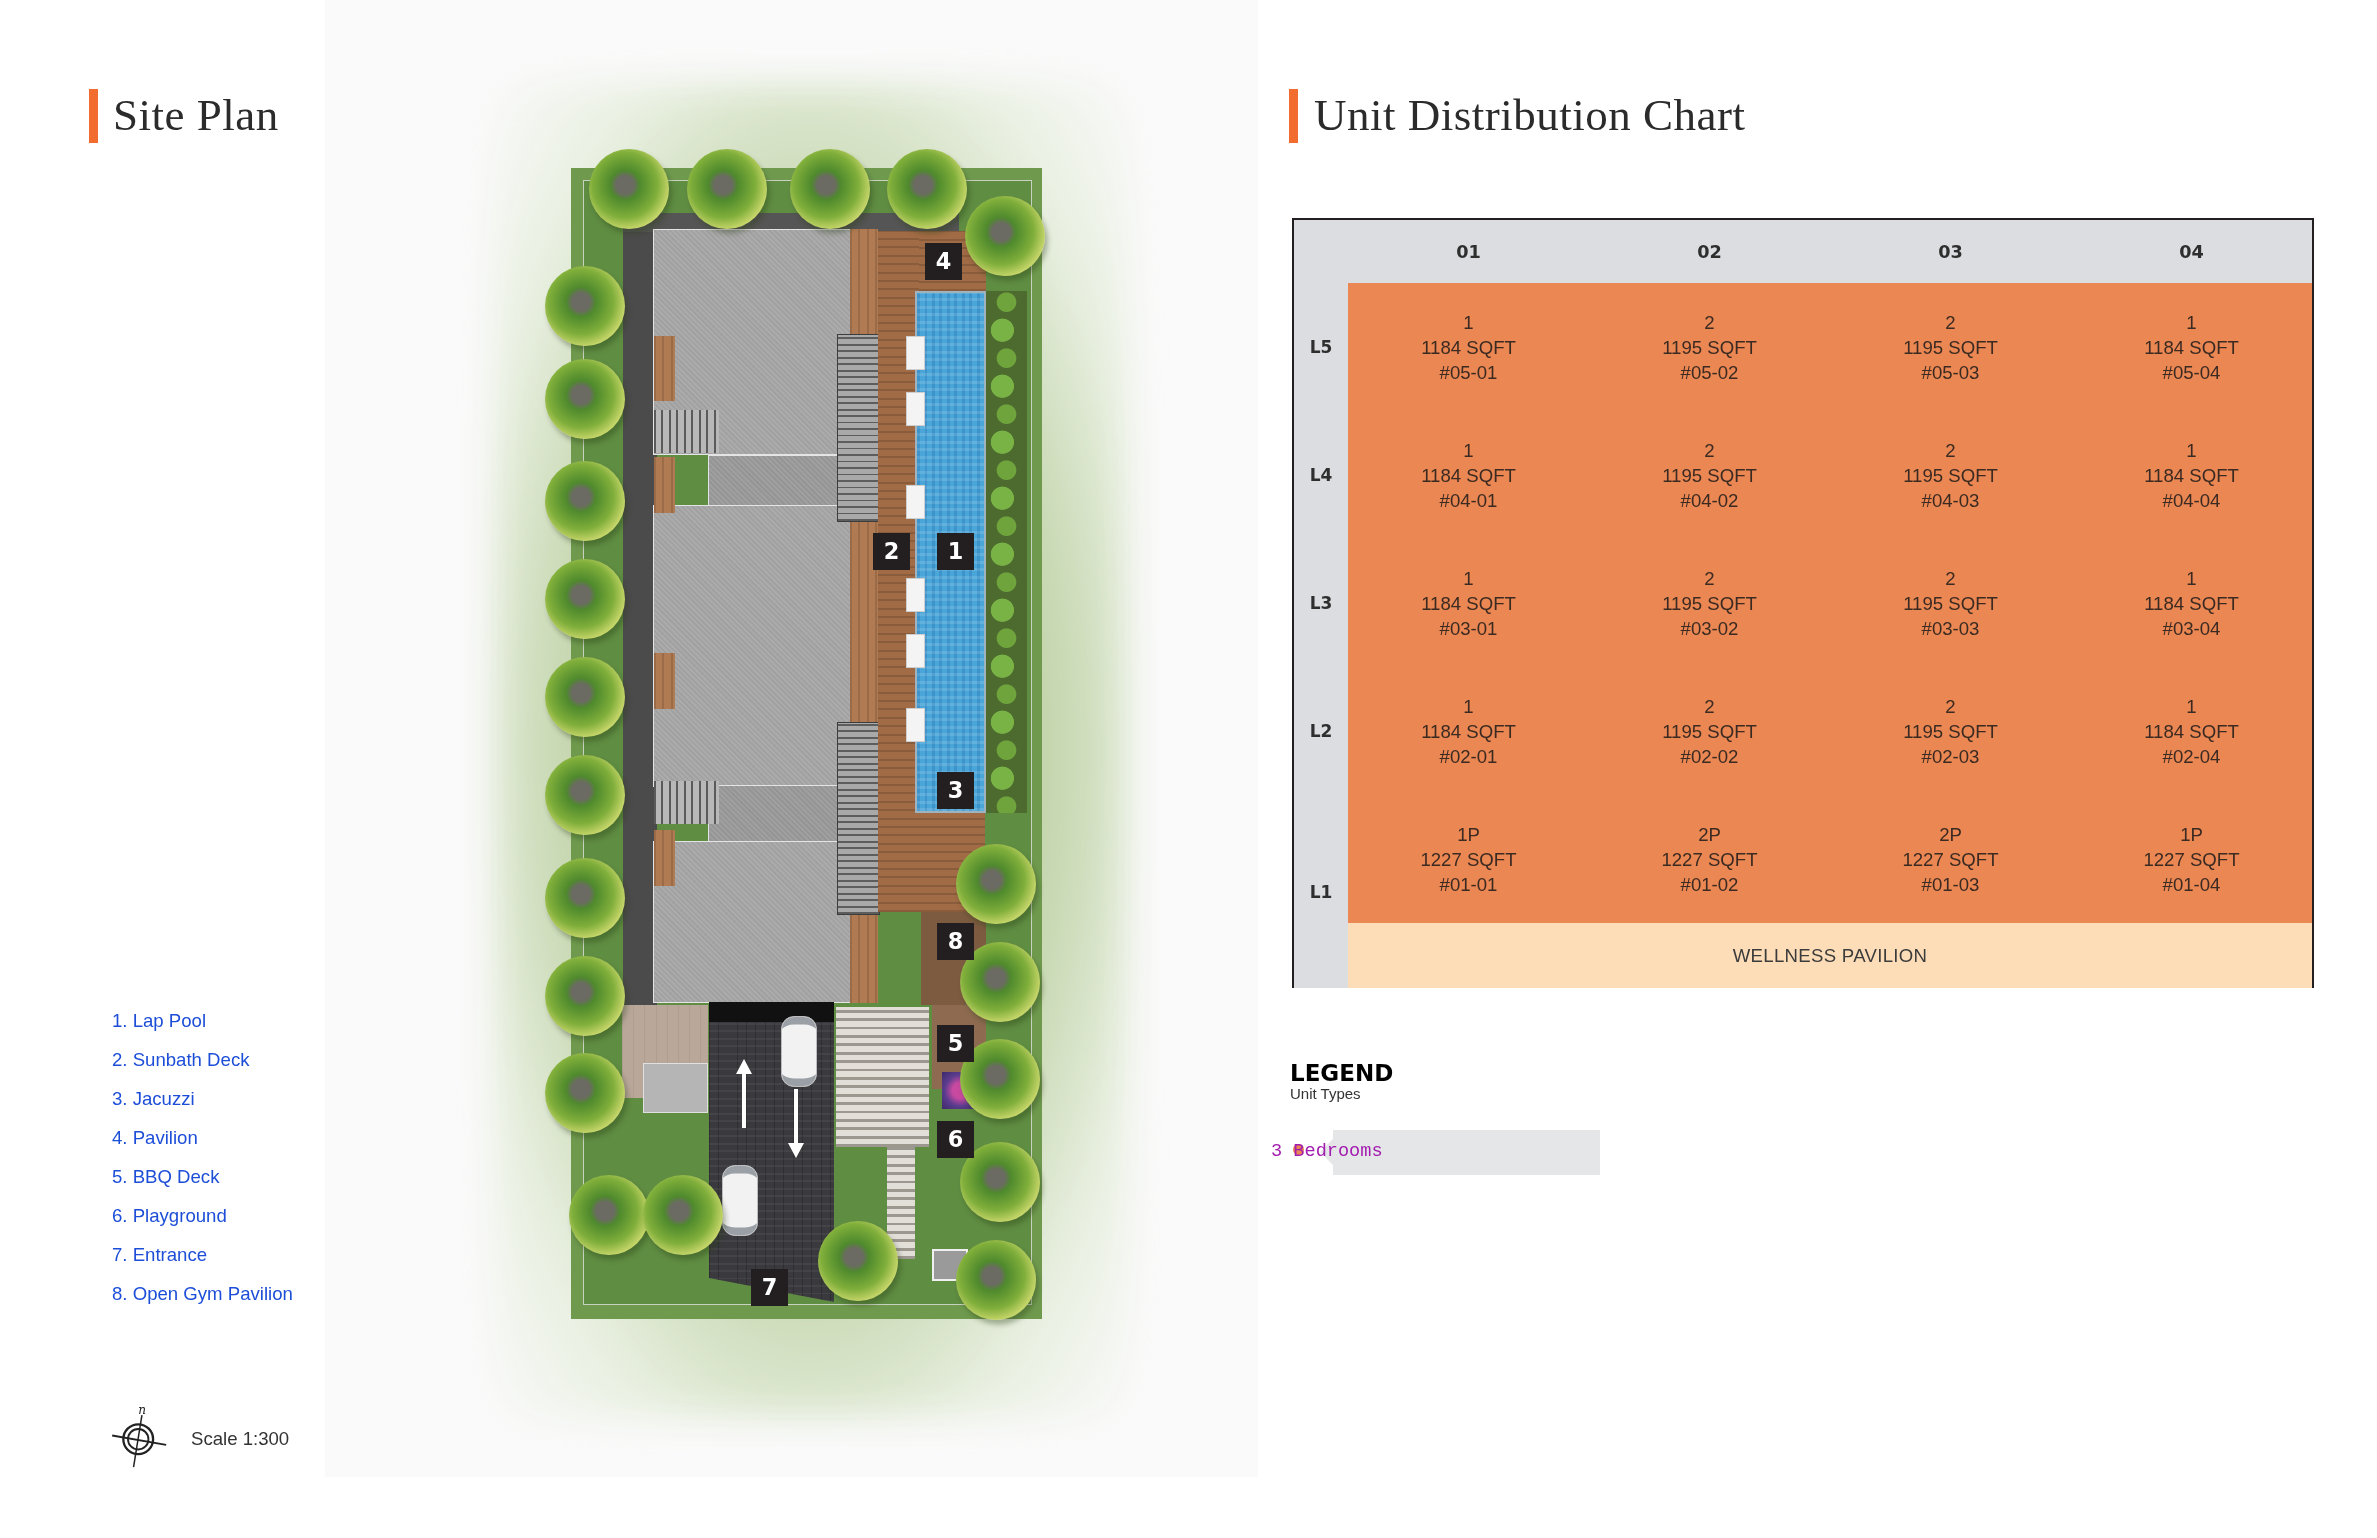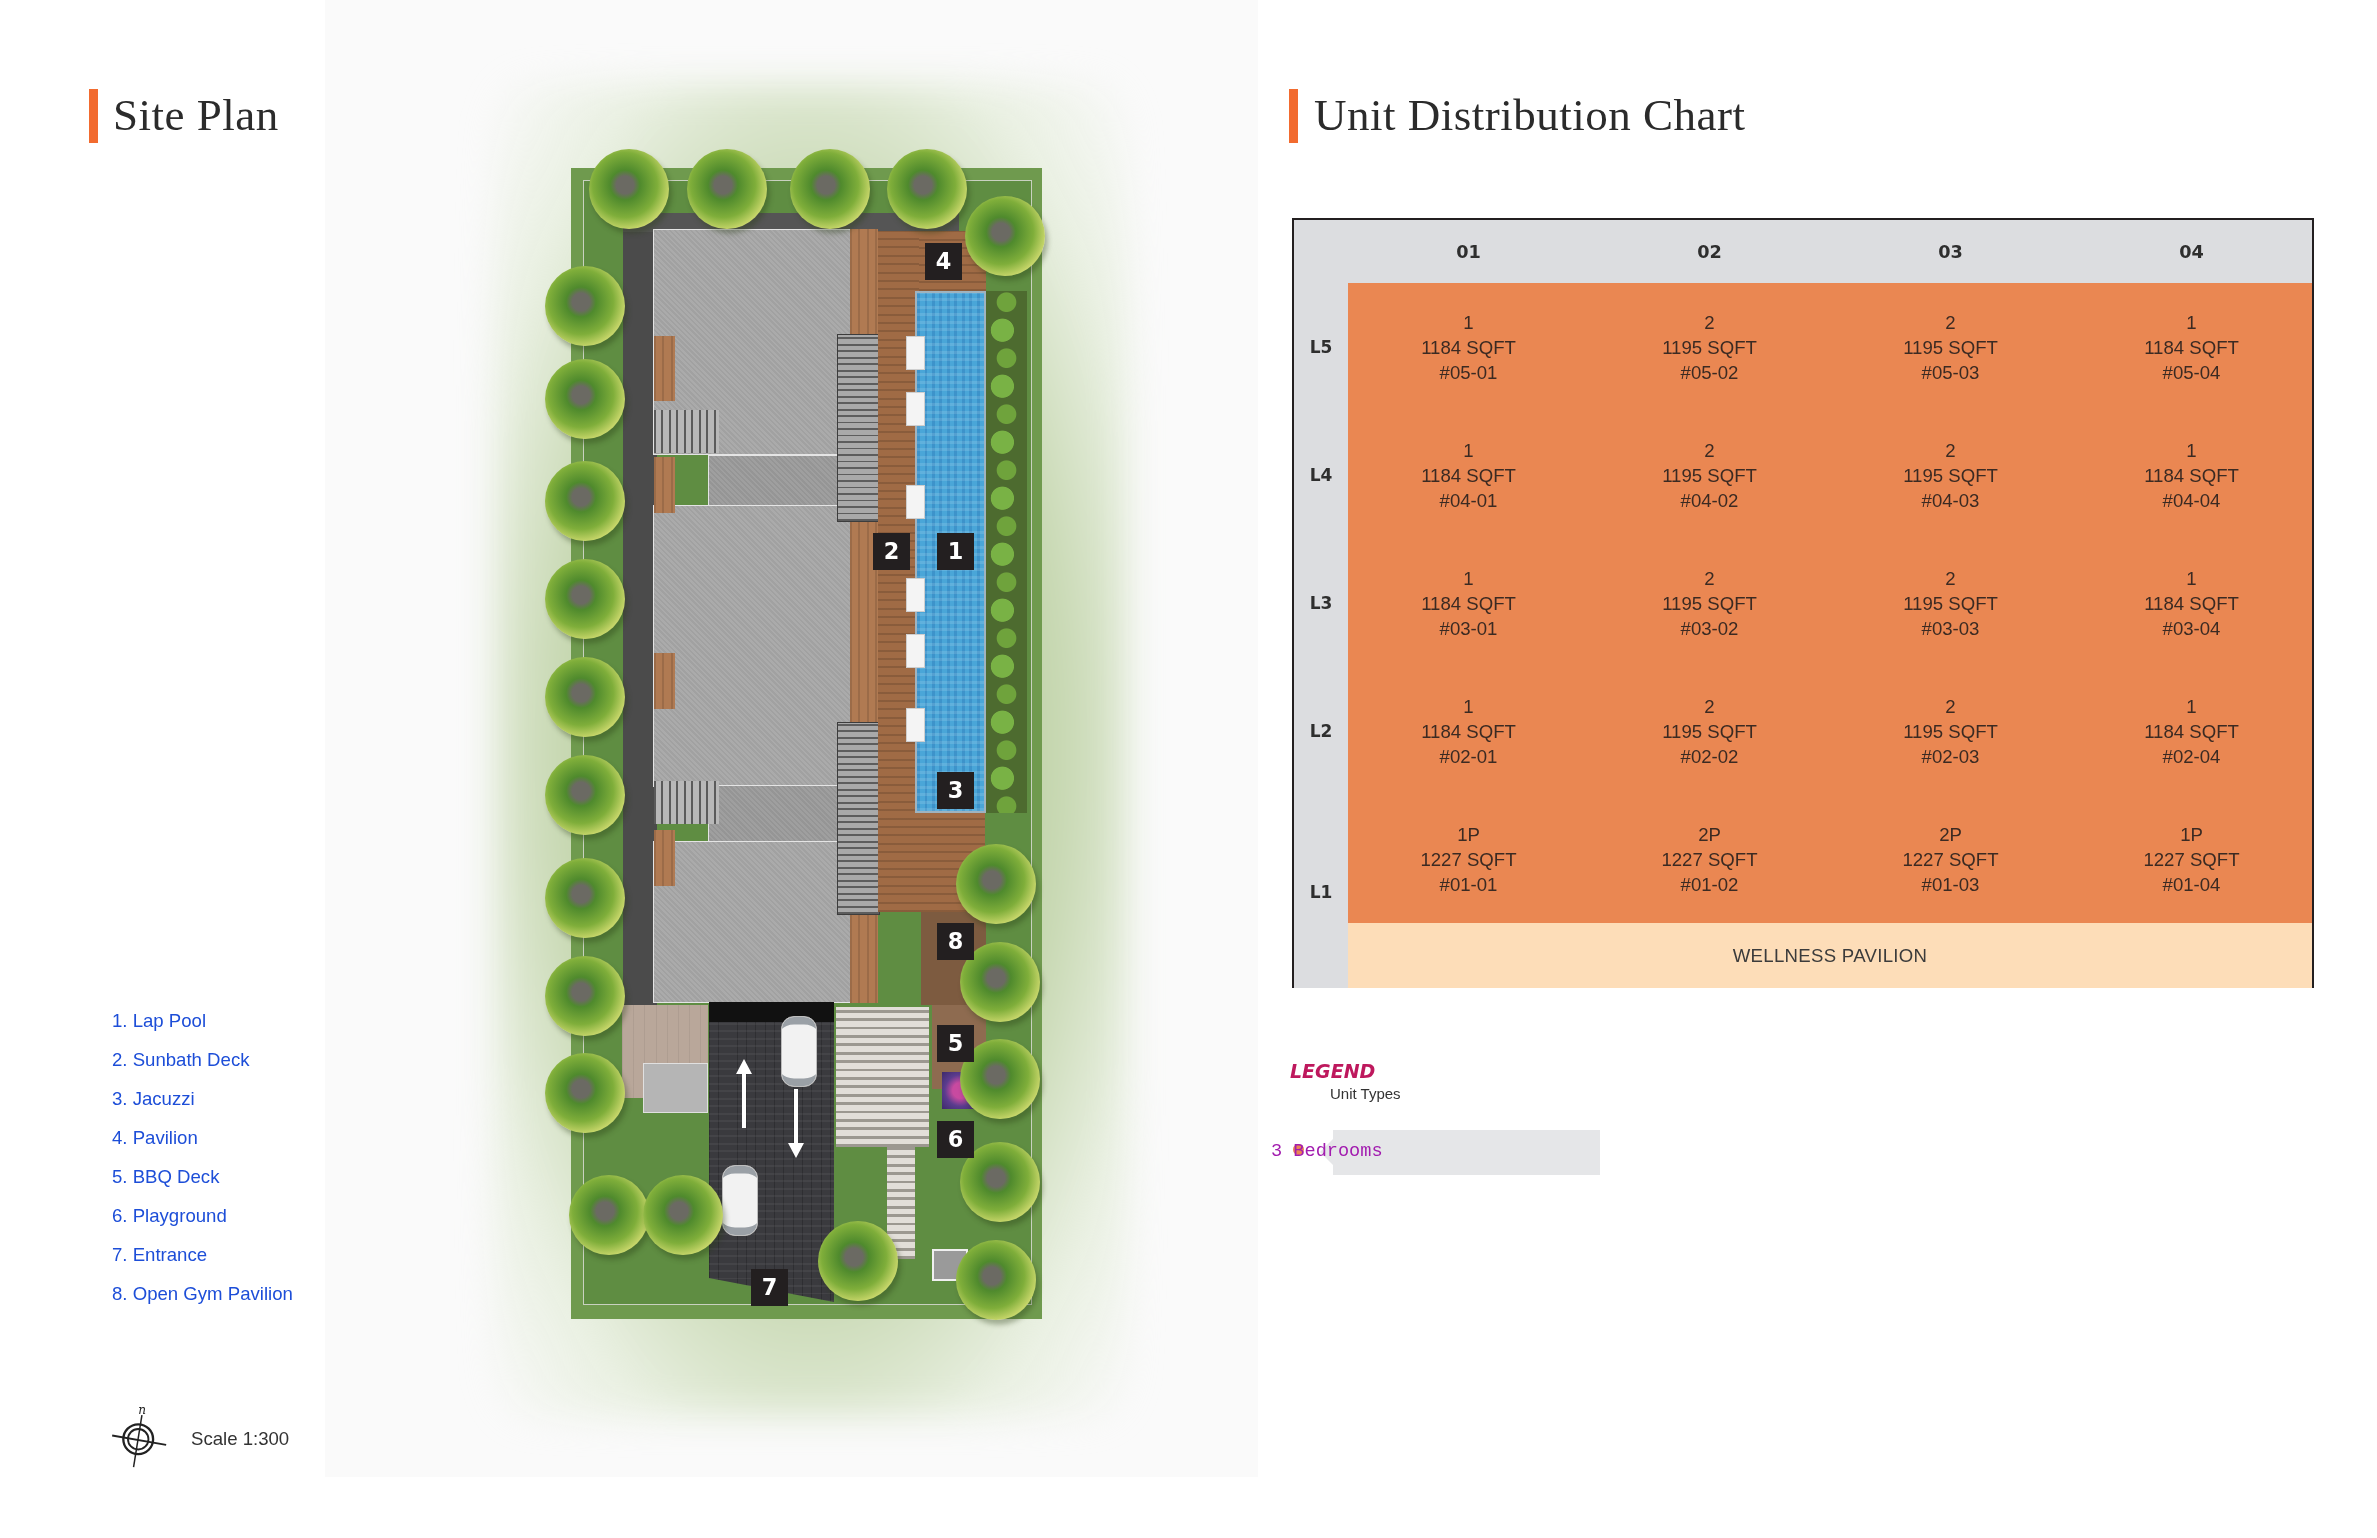--- a/index.html
+++ b/index.html
@@ -83,22 +83,22 @@
   .cell { display:flex; flex-direction:column; align-items:center; justify-content:center; text-align:center; }
   .hdr { background:#dcdde0; font-family:"DejaVu Sans", sans-serif; font-weight:bold; font-size:17.7px; color:#2e2e2e; }
   .corner { background:#dcdde0; }
   .rowhdr { background:#dcdde0; font-family:"DejaVu Sans", sans-serif; font-weight:bold; font-size:17px; color:#2e2e2e; }
   .unit { background:#EA8752; font-size:18.6px; color:#3b2a22; line-height:25px; font-weight:normal; }
   .l1hdr { grid-row:6 / span 2; }
   .pavilion { grid-column:2 / span 4; background:#FDDDB8; font-size:18.6px; color:#3b3b3b; letter-spacing:0.3px; }
 
   
   .legend-title { position:absolute; left:1290px; top:1060px; font-family:"DejaVu Sans", sans-serif;
-                  font-weight:bold; font-size:19px; color:#be185d;font-style:italic; }
-  .legend-sub { position:absolute; left:1290px; top:1085px; font-size:15px; color:#333;margin-left:40px; }
+                  font-weight:bold; font-size:23px; color:#000000; }
+  .legend-sub { position:absolute; left:1290px; top:1085px; font-size:15px; color:#333; }
   .legend-dot { position:absolute; left:1293px; top:1144px; width:11.2px; height:11.2px; border-radius:50%; background:#EA8752; }
   .legend-pill { position:absolute; left:1333px; top:1130px; width:267px; height:45px; background:#e5e6e8; }
   .legend-pill::before { content:""; position:absolute; left:-13px; top:9.3px; border-top:13px solid transparent;
                          border-bottom:13px solid transparent; border-right:13px solid #e5e6e8; }
   .legend-label { position:absolute; left:1271px; top:1141px; font-size:18.6px; color:#a21caf;font-family:Liberation Mono, monospace; }
 </style>
 </head>
 <body>
 
 <div class="title-bar" style="left:89px; top:89px;"></div>

